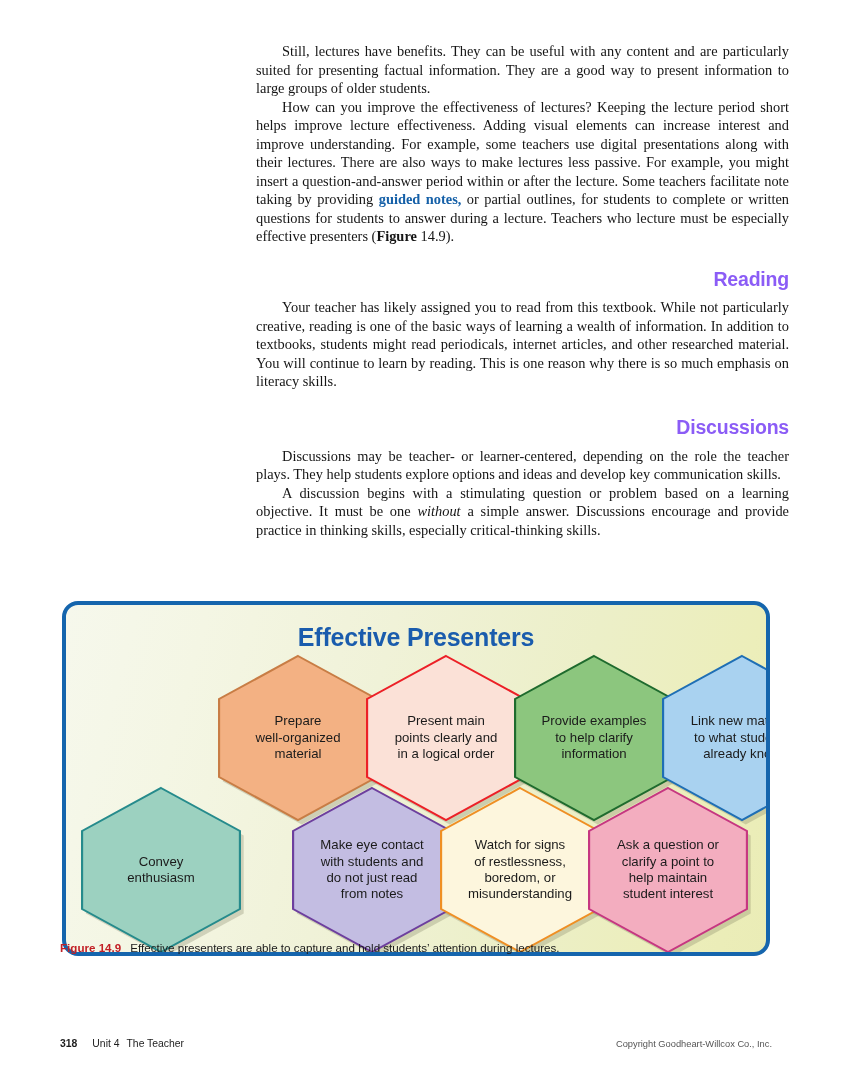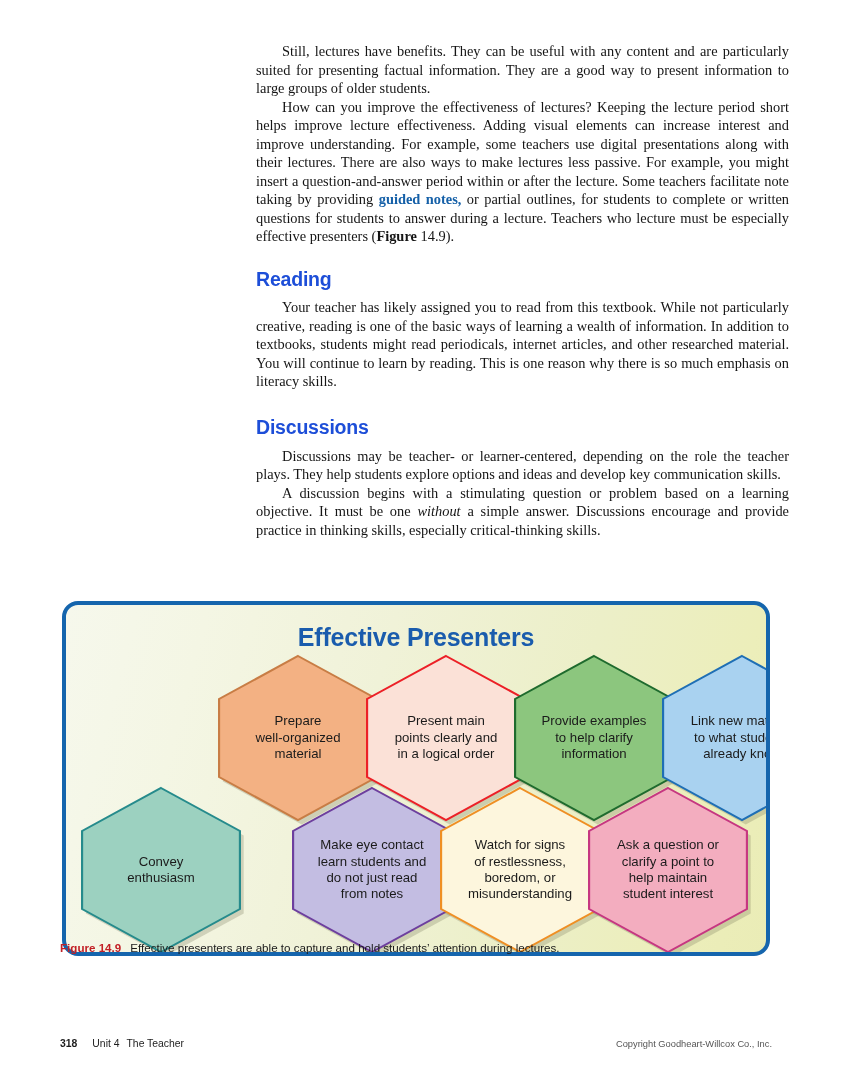--- a/index.html
+++ b/index.html
@@ -38,23 +38,24 @@
     font-weight: bold;
     color: #1560a8;
   }
   .bold { font-weight: bold; }
   .ital { font-style: italic; }
 
   h2.section-heading {
     font-family: "Liberation Sans", sans-serif;
     font-size: 19.5px;
     font-weight: bold;
-    color: #1d4ed8;
+    color: #8b5cf6;
     margin: 0;
     letter-spacing: -0.2px;
+    text-align: right;
   }
   .sp-before-reading { height: 22px; }
   .sp-after-reading { height: 7px; }
   .sp-before-disc { height: 25px; }
   .sp-after-disc { height: 8px; }
 
   
   .figure-box {
     position: absolute;
     left: 62px;
@@ -252,21 +253,21 @@
 enthusiasm</div>
       </div>
       <div class="hex hex-r2" style="left: 226px; top: 182px;">
         <div class="hex-shape">
           <svg viewBox="0 0 148 166" preserveAspectRatio="none">
             <polygon points="74.0,1.0 147.0,44.0 147.0,122.0 74.0,165.0 1.0,122.0 1.0,44.0" fill="rgba(120,120,90,0.28)" transform="translate(3.5,4.5)"></polygon>
             <polygon points="74.0,1.0 147.0,44.0 147.0,122.0 74.0,165.0 1.0,122.0 1.0,44.0" fill="#c3bde2" stroke="#6d3f9e" stroke-width="2"></polygon>
           </svg>
         </div>
         <div class="hex-label">Make eye contact
-learn students and
+with students and
 do not just read
 from notes</div>
       </div>
       <div class="hex hex-r2" style="left: 374px; top: 182px;">
         <div class="hex-shape">
           <svg viewBox="0 0 148 166" preserveAspectRatio="none">
             <polygon points="74.0,1.0 147.0,44.0 147.0,122.0 74.0,165.0 1.0,122.0 1.0,44.0" fill="rgba(120,120,90,0.28)" transform="translate(3.5,4.5)"></polygon>
             <polygon points="74.0,1.0 147.0,44.0 147.0,122.0 74.0,165.0 1.0,122.0 1.0,44.0" fill="#fdf6dd" stroke="#ef8f24" stroke-width="2"></polygon>
           </svg>
         </div>

